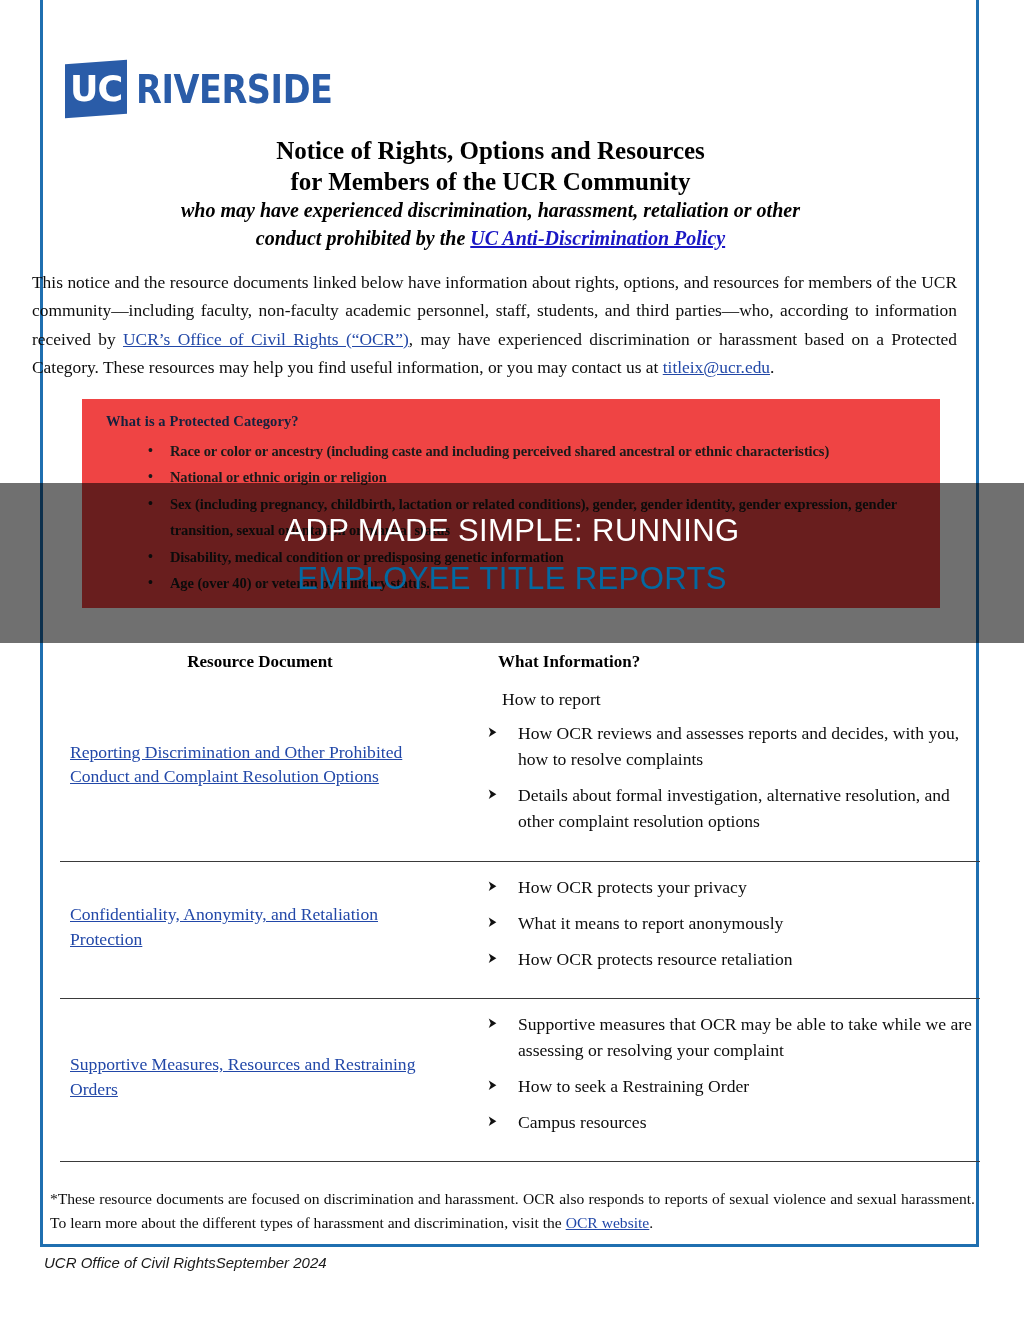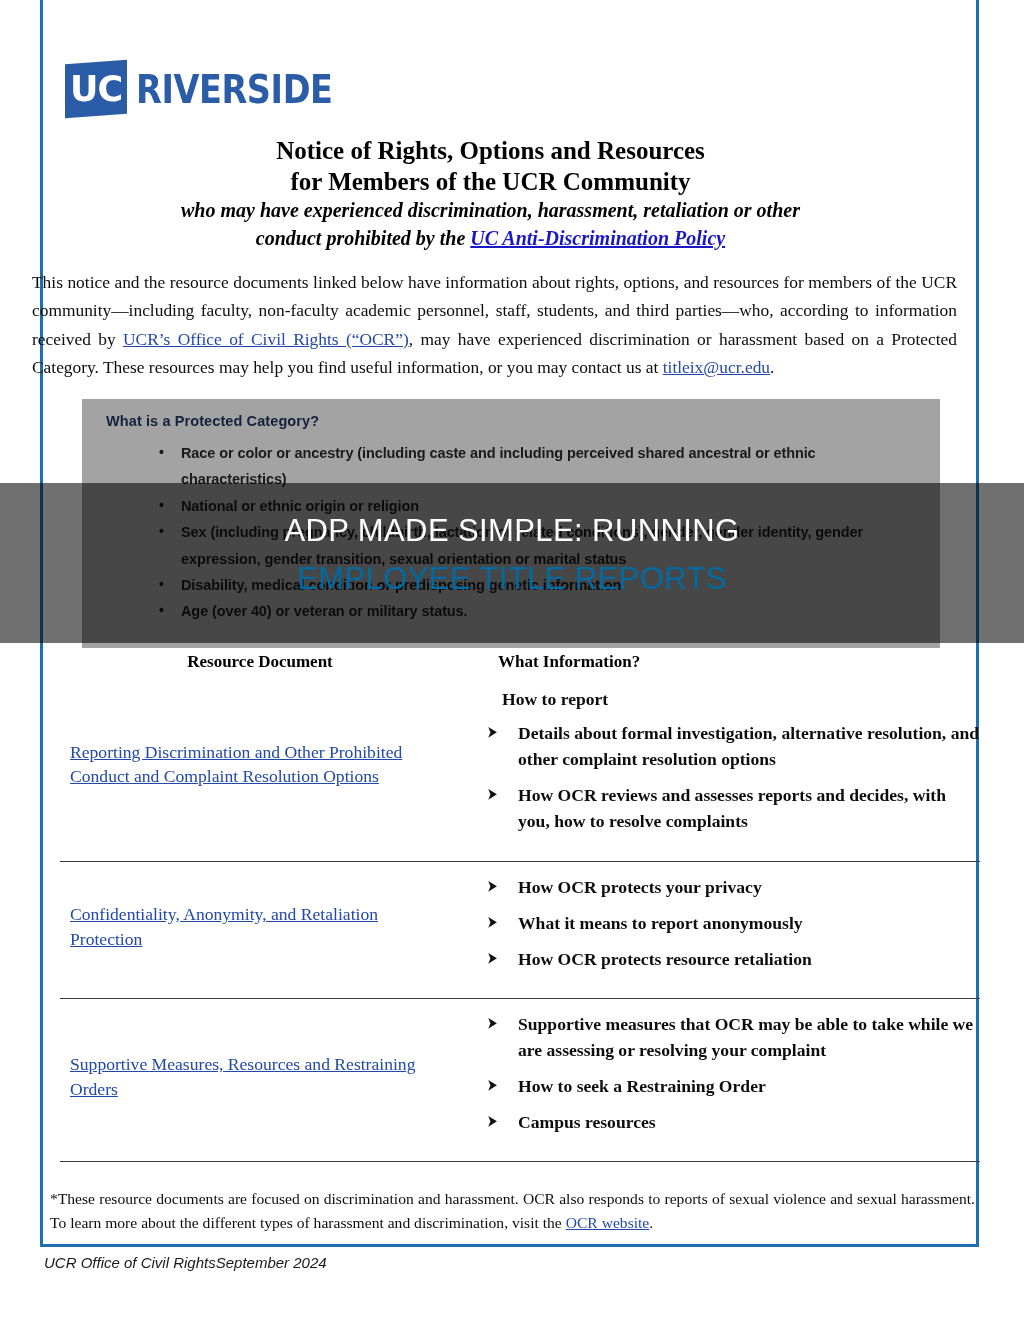--- a/index.html
+++ b/index.html
@@ -110,33 +110,33 @@
     text-align: justify;
     color: #0d0d0d;
   }
   .lk { color: #2248a8; text-decoration: underline; }
 
   
   .ybox {
     position: absolute;
     left: 82px; top: 399px;
     width: 858px;
-    background: #a3a3a3;
+    background: #ef4444;
     padding: 11px 14px 12px 14px;
-    font-family: Liberation Sans, sans-serif;
+    font-family: Liberation Serif, serif;
   }
   .ybox-title {
     font-size: 14.5px;
     font-weight: bold;
     color: #14213d;
     margin: 3px 0 8px 10px;
     letter-spacing: 0.1px;
   }
   .ybox ul {
-    margin: 11px; padding: 0 0 0 52px;
+    margin: 0; padding: 0 0 0 52px;
     list-style: none;
   }
   .ybox li {
     font-size: 14.5px;
     font-weight: bold;
     color: #1a1a1a;
     line-height: 1.82;
     position: relative;
     padding-left: 22px;
     letter-spacing: -0.1px;
@@ -183,21 +183,20 @@
   .doc-link {
     color: #2248a8;
     text-decoration: underline;
     font-size: 17.6px;
     line-height: 1.38;
   }
   .cell-info {
     width: 520px;
     padding-left: 20px;
     padding-top: 2px;
-    font-weight: bold;
   }
   .plain-line {
     font-size: 17.6px;
     line-height: 1.5;
     margin: 0 0 8px 22px;
     color: #0d0d0d;
   }
   .arrow-item {
     position: relative;
     padding-left: 38px;
@@ -312,22 +311,22 @@
       <div class="th c1">Resource Document</div>
       <div class="th c2">What Information?</div>
     </div>
 
     <div class="trow first">
       <div class="cell-doc">
         <a class="doc-link" href="#">Reporting Discrimination and Other Prohibited Conduct and Complaint Resolution Options</a>
       </div>
       <div class="cell-info">
         <div class="plain-line">How to report</div>
+        <div class="arrow-item">How OCR reviews and assesses reports and decides, with you, how to resolve complaints</div>
         <div class="arrow-item">Details about formal investigation, alternative resolution, and other complaint resolution options</div>
-        <div class="arrow-item">How OCR reviews and assesses reports and decides, with you, how to resolve complaints</div>
       </div>
     </div>
 
     <div class="trow">
       <div class="cell-doc">
         <a class="doc-link" href="#">Confidentiality, Anonymity, and Retaliation Protection</a>
       </div>
       <div class="cell-info">
         <div class="arrow-item">How OCR protects your privacy</div>
         <div class="arrow-item">What it means to report anonymously</div>

